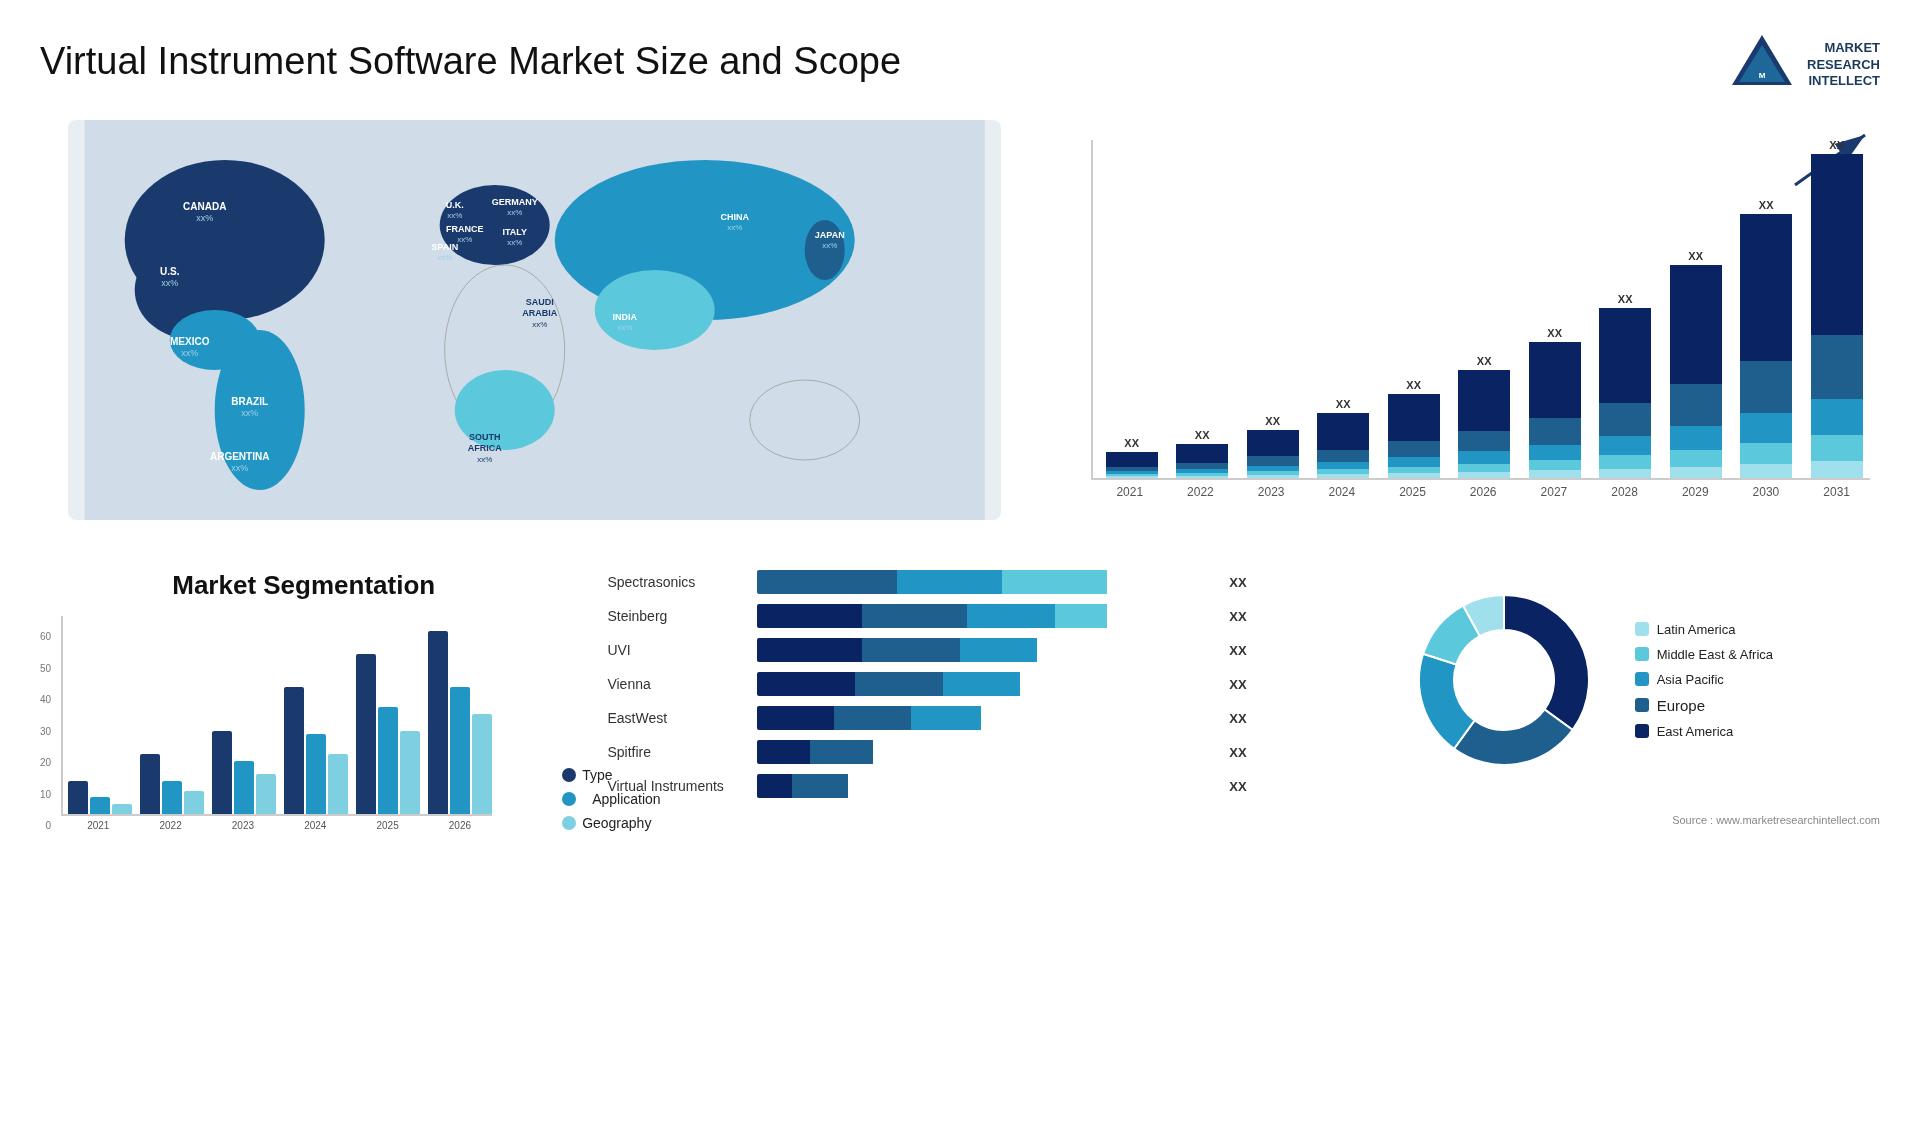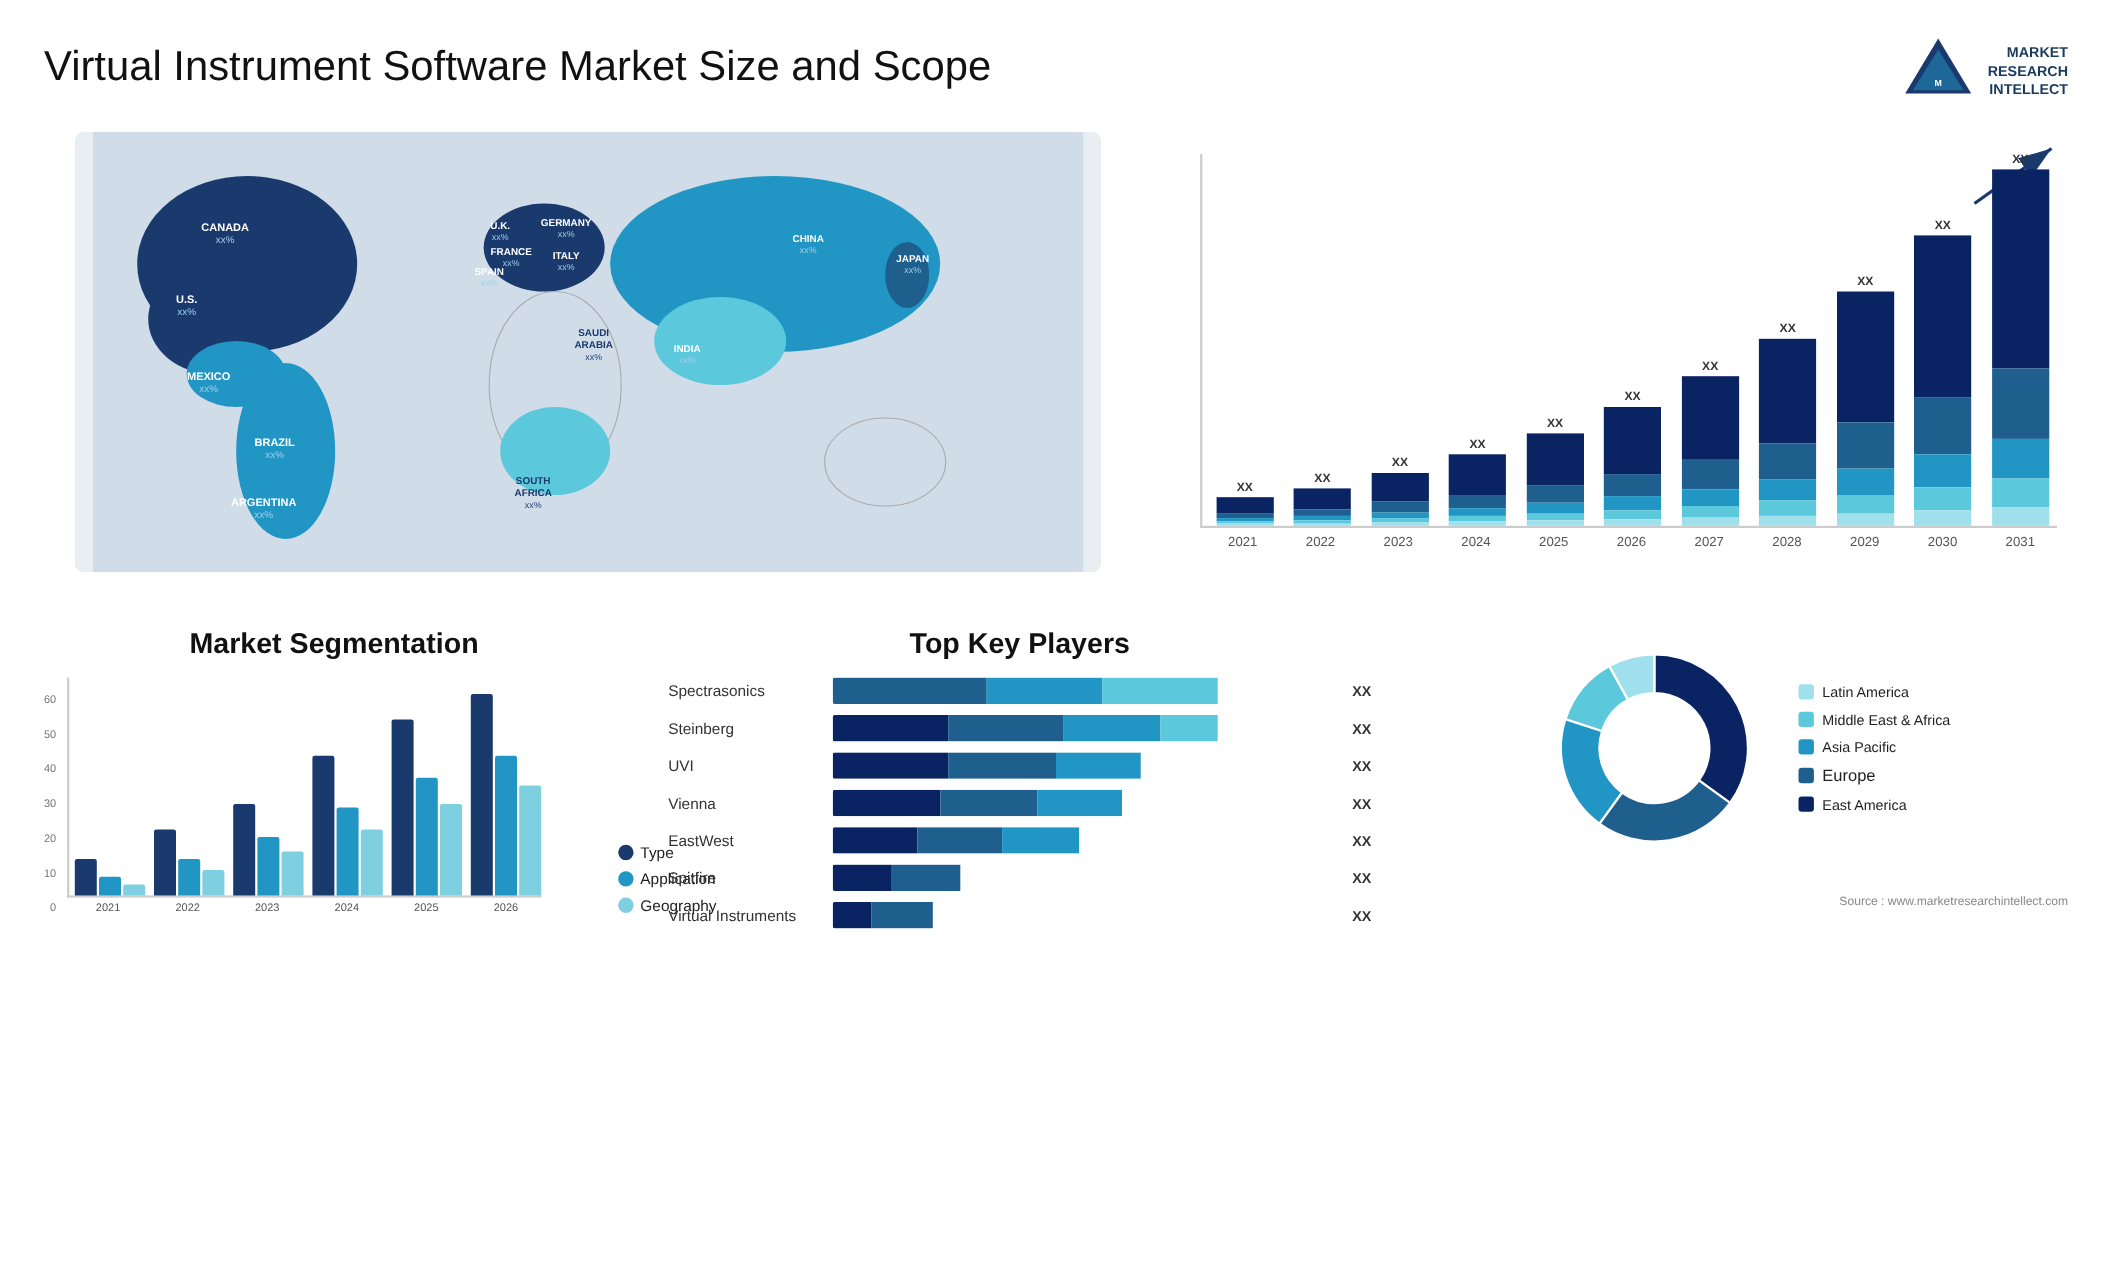--- a/index.html
+++ b/index.html
@@ -446,34 +446,33 @@
             <div style="flex: 1 1 0%; text-align: center; font-size: 10px; color: rgb(85, 85, 85);">2024</div>
             <div style="flex: 1 1 0%; text-align: center; font-size: 10px; color: rgb(85, 85, 85);">2025</div>
             <div style="flex: 1 1 0%; text-align: center; font-size: 10px; color: rgb(85, 85, 85);">2026</div>
           </div>
       </div>
       <div class="seg-legend" id="segLegend">
           <div class="legend-item" style="display: flex; align-items: center; gap: 6px; font-size: 14px;">
             <div style="width: 14px; height: 14px; border-radius: 50%; background-color: rgb(26, 58, 110); flex-shrink: 0;"></div>
             <span>Type</span>
           </div>
-          <div class="legend-item" style="display: flex; align-items: center; gap: 6px; font-size: 14px;">
+          <div class="legend-item" style="display: flex; align-items: center; gap: 16px; font-size: 14px;">
             <div style="width: 14px; height: 14px; border-radius: 50%; background-color: rgb(33, 150, 196); flex-shrink: 0;"></div>
             <span>Application</span>
           </div>
           <div class="legend-item" style="display: flex; align-items: center; gap: 6px; font-size: 14px;">
             <div style="width: 14px; height: 14px; border-radius: 50%; background-color: rgb(126, 207, 224); flex-shrink: 0;"></div>
             <span>Geography</span>
           </div>
         </div>
     </div>
   </div>
 
   <div class="key-players-container">
-    <div class="section-title">Top Key Players</div>
     <div class="players-list" id="playersList">
         <div class="player-row" style="display: flex; align-items: center; gap: 10px;">
           <div class="player-name" style="width: 140px; font-size: 14px; color: rgb(51, 51, 51);">Spectrasonics</div>
           <div style="flex: 1 1 0%;">
             <div style="display: flex; height: 24px; overflow: hidden; border-radius: 2px;">
               <div style="height: 100%; width: 140px; background-color: rgb(30, 95, 142);"></div>
               <div style="height: 100%; width: 105px; background-color: rgb(33, 150, 196);"></div>
               <div style="height: 100%; width: 105px; background-color: rgb(91, 200, 220);"></div>
             </div>
           </div>

